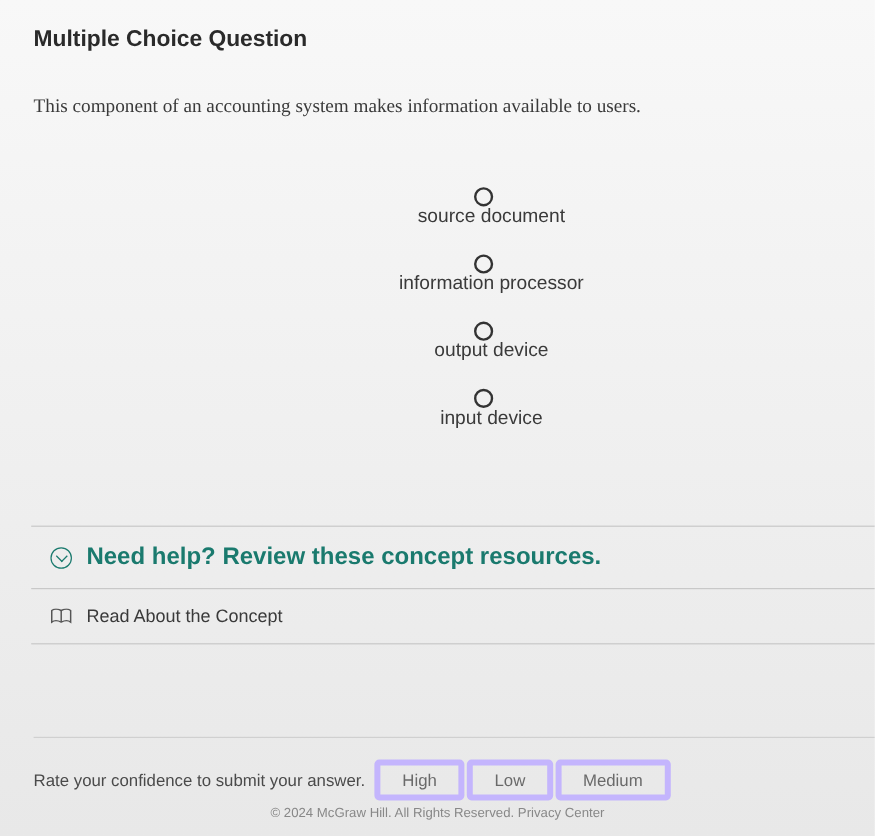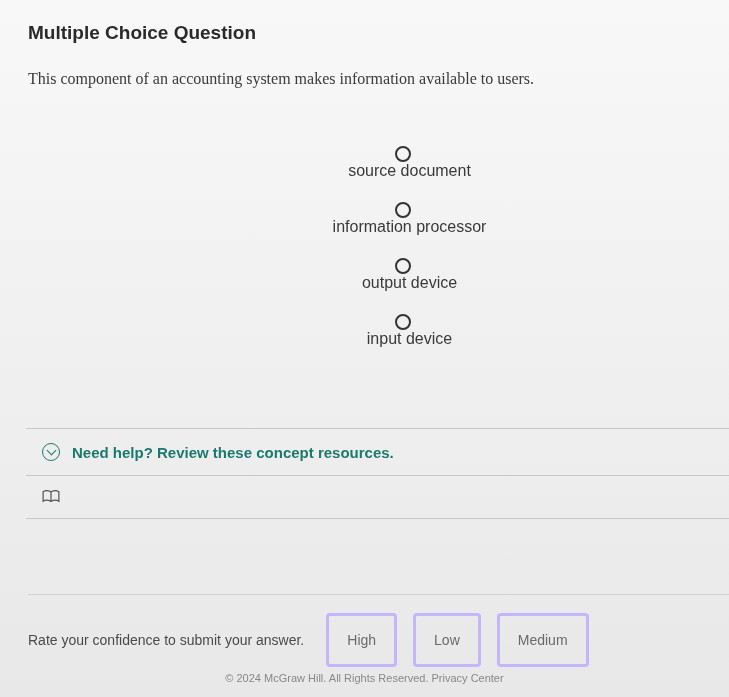--- a/index.html
+++ b/index.html
@@ -13,21 +13,21 @@
       width: 729px;
       height: 697px;
       padding: 22px 0 0 28px;
       color: #333;
       position: relative;
     }
     .question-type {
       font-size: 19px;
       font-weight: 600;
       color: #2a2a2a;
-      margin-bottom: 26px;
+      margin-bottom: 36px;
     }
     .question-text {
       font-size: 16px;
       color: #3a3a3a;
       margin-bottom: 58px;
       font-family: Liberation Serif, serif;
     }
     .options {
       margin-left: 62px;
       margin-bottom: 80px;
@@ -77,21 +77,21 @@
     }
     .chevron-down {
       width: 7px;
       height: 7px;
       border-right: 1.5px solid #1a7a6e;
       border-bottom: 1.5px solid #1a7a6e;
       transform: rotate(45deg);
       margin-top: -3px;
     }
     .resource-title {
-      font-size: 15px;
+      font-size: 20px;
       font-weight: 600;
       color: #1a7a6e;
     }
     .resource-item {
       display: flex;
       align-items: center;
       padding: 14px 16px;
       cursor: pointer;
     }
     .book-icon {
@@ -106,31 +106,31 @@
     }
     .confidence-bar {
       position: absolute;
       bottom: 30px;
       left: 28px;
       right: 0;
       border-top: 1px solid #d0d0d0;
       padding-top: 18px;
       display: flex;
       align-items: center;
-      gap: 16px;
+      gap: 2px;
     }
     .confidence-label {
       font-size: 14px;
       color: #4a4a4a;
       margin-right: 6px;
     }
     .conf-btn {
-      border: 3px solid #c4b5fd;
+      border: 5px solid #c4b5fd;
       border-radius: 4px;
-      padding: 16px 18px;
+      padding: 4px 18px;
       font-size: 14px;
       color: #6a6a6a;
       background: transparent;
       cursor: pointer;
     }
     .footer-text {
       position: absolute;
       bottom: 13px;
       left: 50%;
       transform: translateX(-50%);
@@ -169,20 +169,21 @@
     <div class="chevron-circle">
       <div class="chevron-down"></div>
     </div>
     <span class="resource-title">Need help? Review these concept resources.</span>
   </div>
   <div class="resource-item">
     <svg class="book-icon" viewBox="0 0 20 16" fill="none" stroke="#555" stroke-width="1.4">
       <path d="M10 2 C 7 0.5, 3 0.5, 1 2 L 1 13 C 3 11.5, 7 11.5, 10 13 C 13 11.5, 17 11.5, 19 13 L 19 2 C 17 0.5, 13 0.5, 10 2 Z"></path>
       <line x1="10" y1="2" x2="10" y2="13"></line>
     </svg>
+    <span class="resource-item-label">Read About the Concept</span>
   </div>
 </div>
 
 <div class="confidence-bar">
   <span class="confidence-label">Rate your confidence to submit your answer.</span>
   <button class="conf-btn">High</button>
   <button class="conf-btn">Low</button>
   <button class="conf-btn">Medium</button>
 </div>
 

